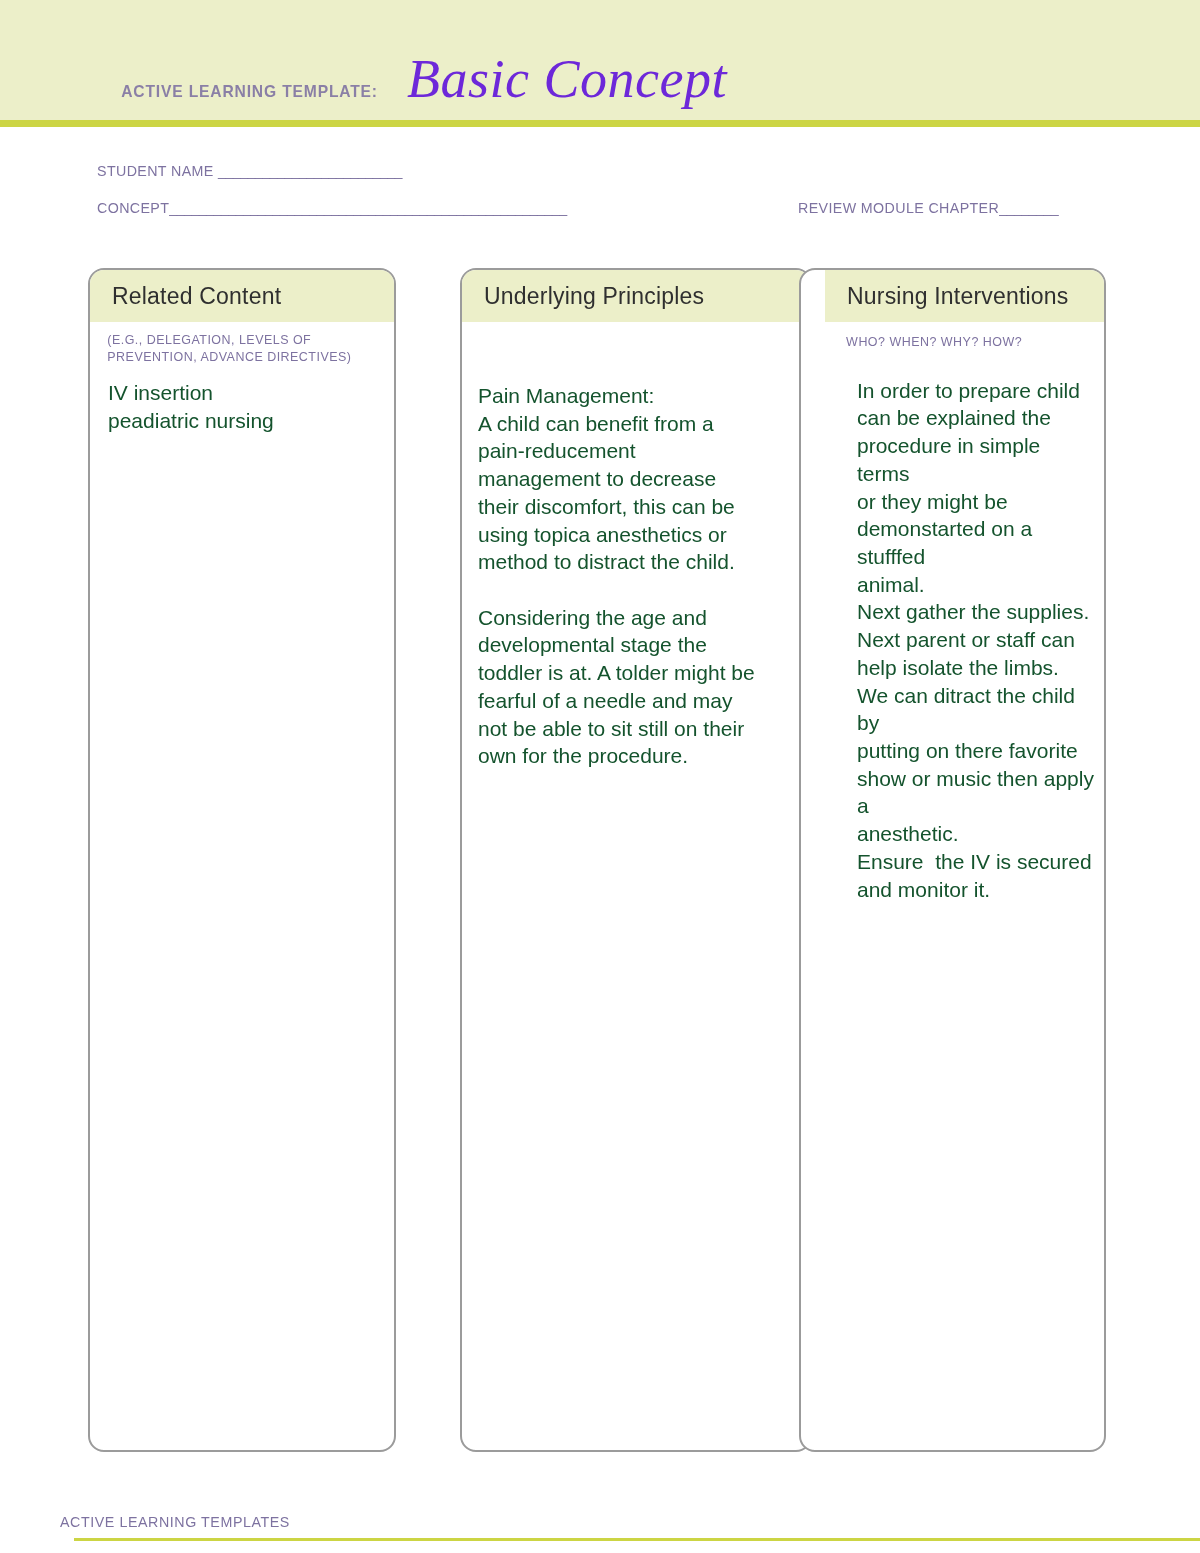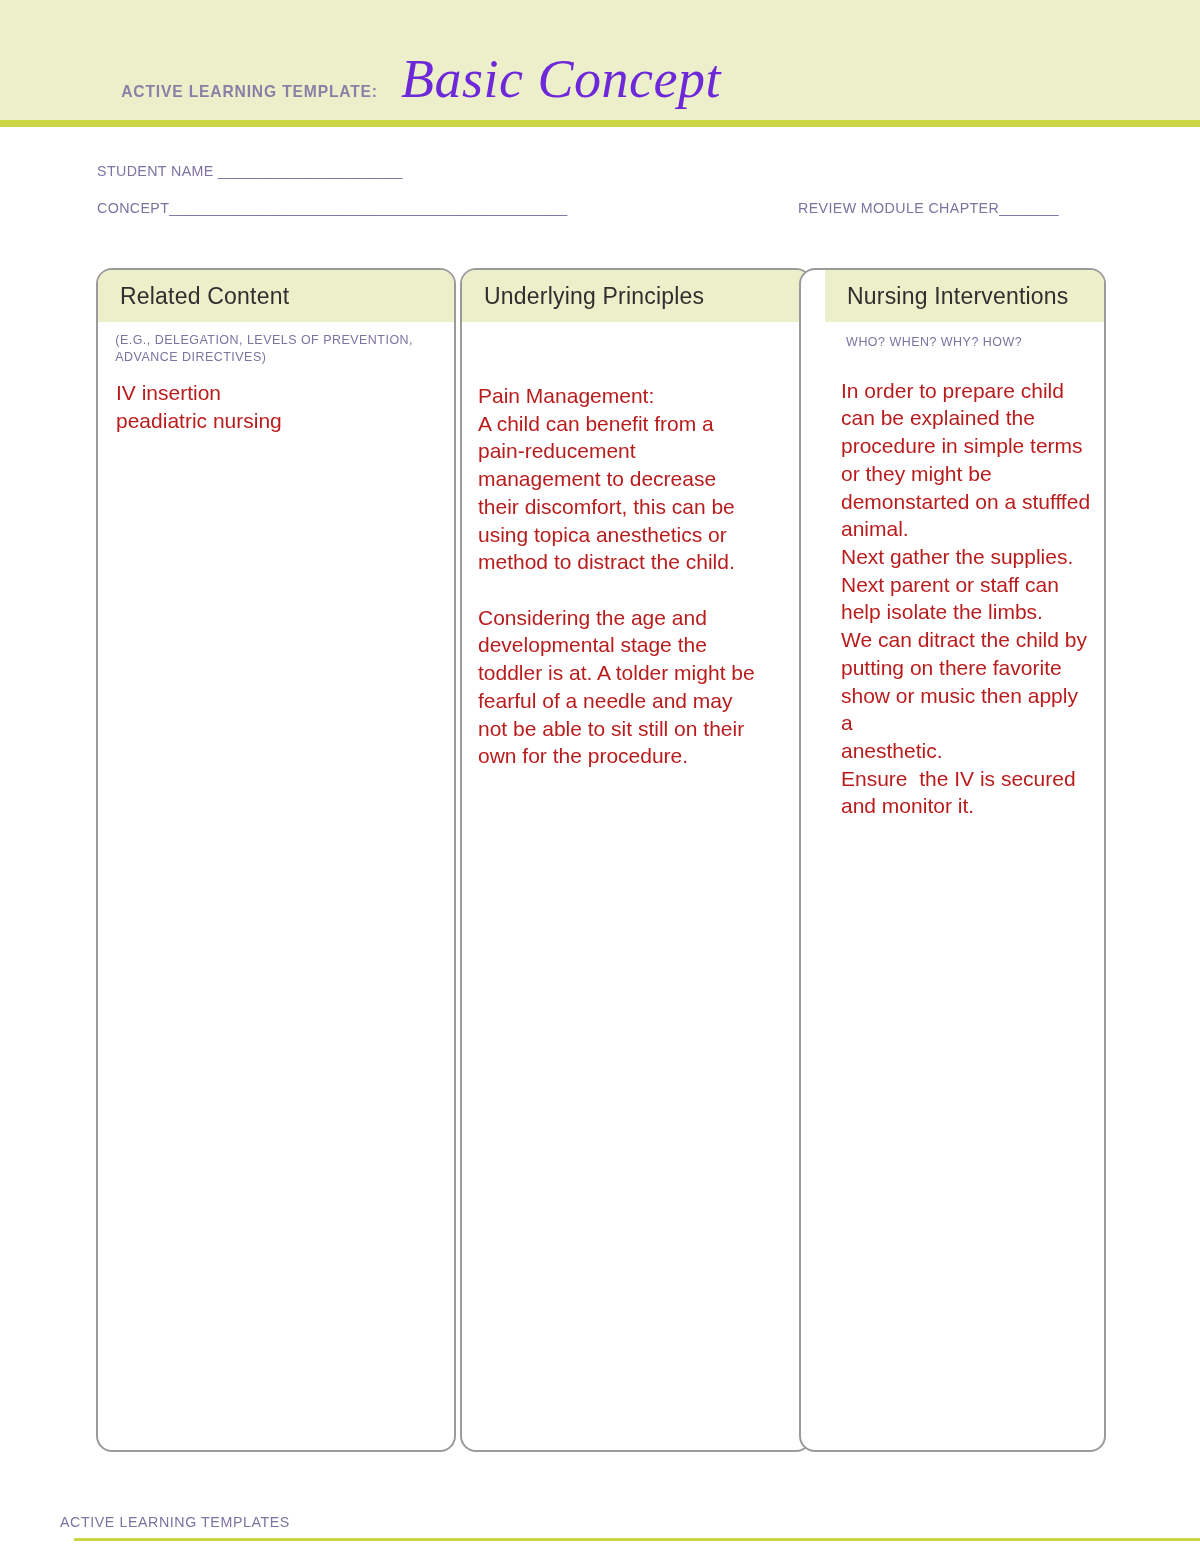--- a/index.html
+++ b/index.html
@@ -29,21 +29,21 @@
     width: 1200px;
     height: 7px;
     background: #ccd544;
   }
   .header-inner {
     position: absolute;
     left: 110px;
     top: 52px;
     display: flex;
     align-items: baseline;
-    gap: 12px;
+    gap: 18px;
   }
   .kicker {
     font-family: "Liberation Sans", sans-serif;
     font-size: 17px;
     font-weight: 700;
     letter-spacing: 0.9px;
     color: #8a7fa6;
     transform: scaleX(0.92);
     transform-origin: left baseline;
     white-space: nowrap;
@@ -79,21 +79,21 @@
   .col-box {
     position: absolute;
     top: 268px;
     height: 1184px;
     box-sizing: border-box;
     border: 2px solid #9b9b9b;
     border-radius: 16px;
     background: #ffffff;
     overflow: hidden;
   }
-  #box-related     { left: 96px;  width: 360px; }
+  #box-related     { left: 88px;  width: 308px; }
   #box-underlying  { left: 460px; width: 352px; }
   #box-nursing     { left: 799px; width: 307px; padding-left: 24px; }
 
   .col-head {
     background: #ecefc9;
     height: 52px;
     display: flex;
     align-items: center;
     padding-left: 22px;
     box-sizing: border-box;
@@ -116,28 +116,28 @@
     line-height: 1.28;
     padding: 10px 10px 0 18px;
     transform: scaleX(0.96);
     transform-origin: left top;
   }
   #box-nursing .col-sub { padding-top: 12px; padding-left: 22px; }
 
   .col-body {
     font-family: "Liberation Sans", sans-serif;
     font-size: 21px;
-    color: #b91c1c;
+    color: #14532d;
     line-height: 1.32;
     padding: 0 10px 0 18px;
     white-space: pre-wrap;
   }
   #body-related    { padding-top: 14px; }
   #body-underlying { padding-top: 60px; padding-left: 16px; }
-  #body-nursing    { padding-top: 26px; padding-left: 16px; }
+  #body-nursing    { padding-top: 26px; padding-left: 16px; margin-left: 16px; }
 
   
   .footer {
     position: absolute;
     left: 60px;
     top: 1513px;
     width: 1126px;
   }
   .footer-text {
     font-family: "Liberation Sans", sans-serif;

